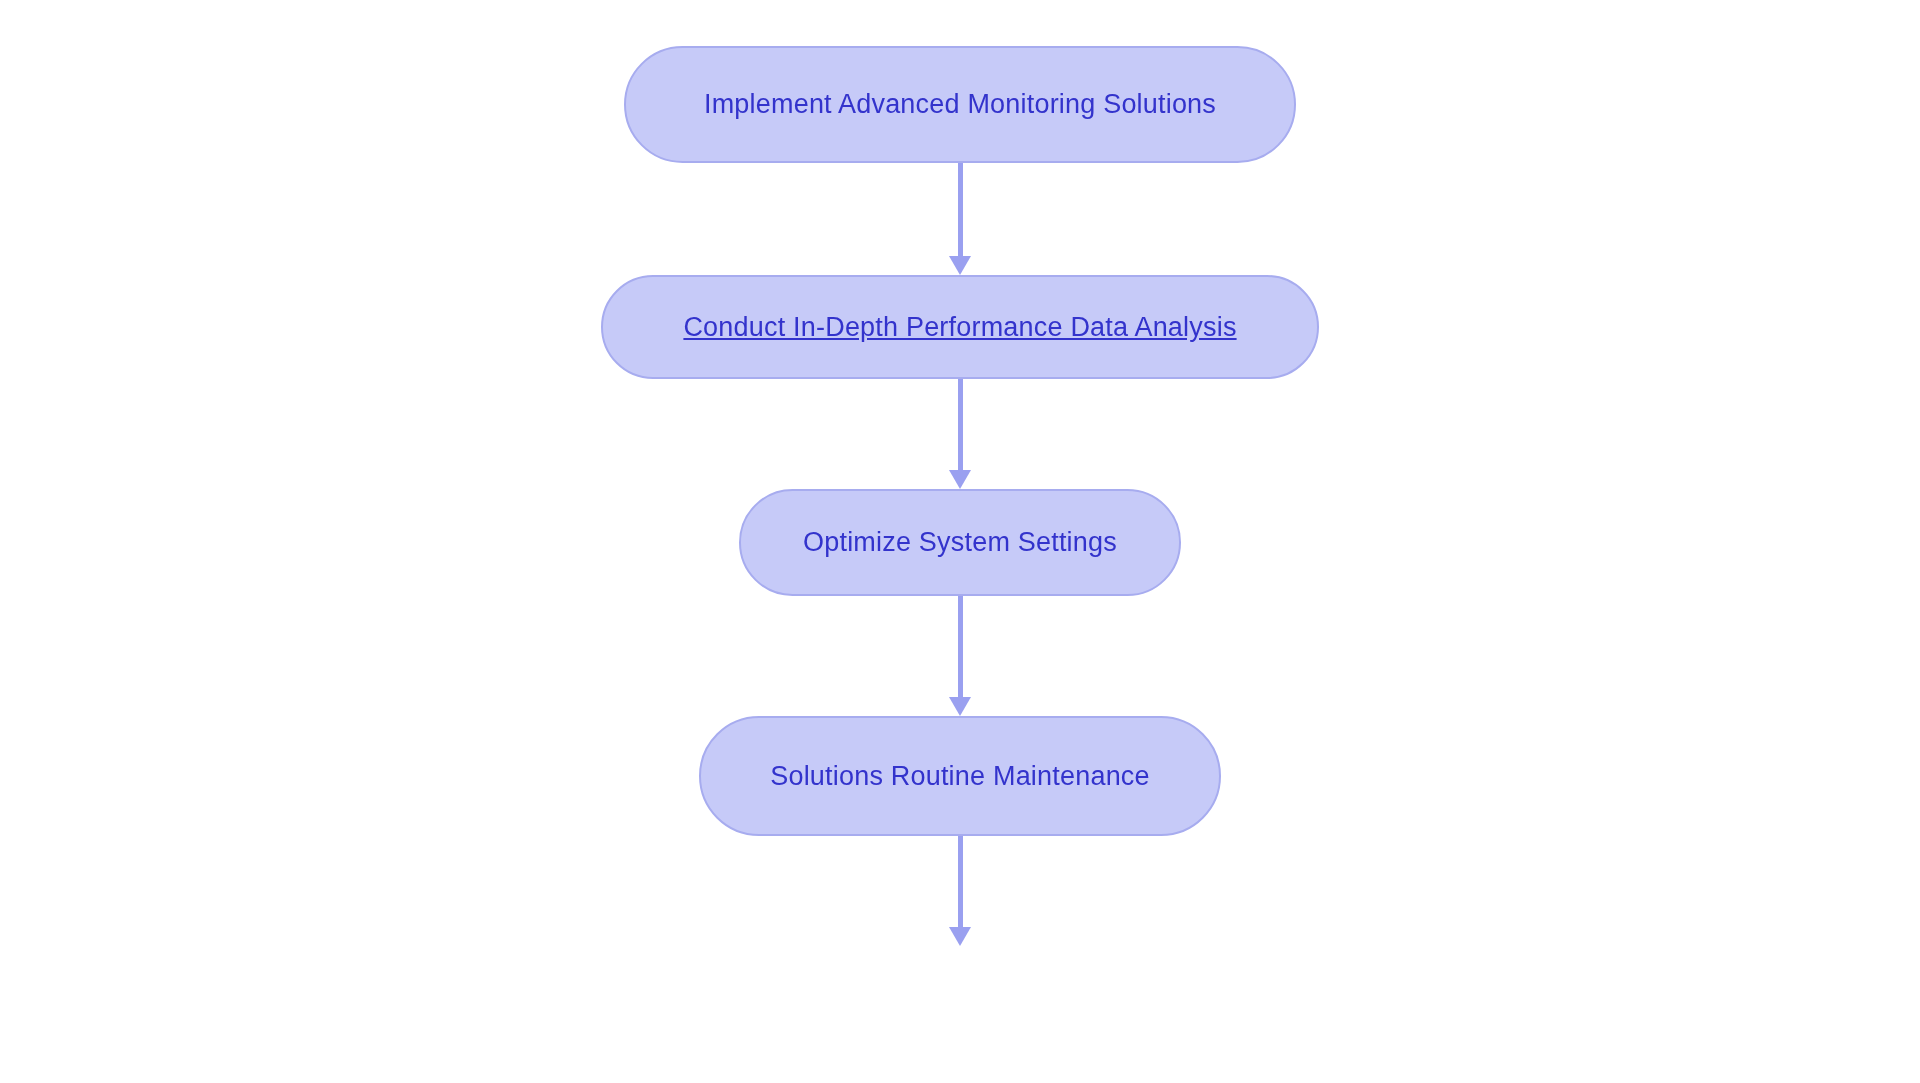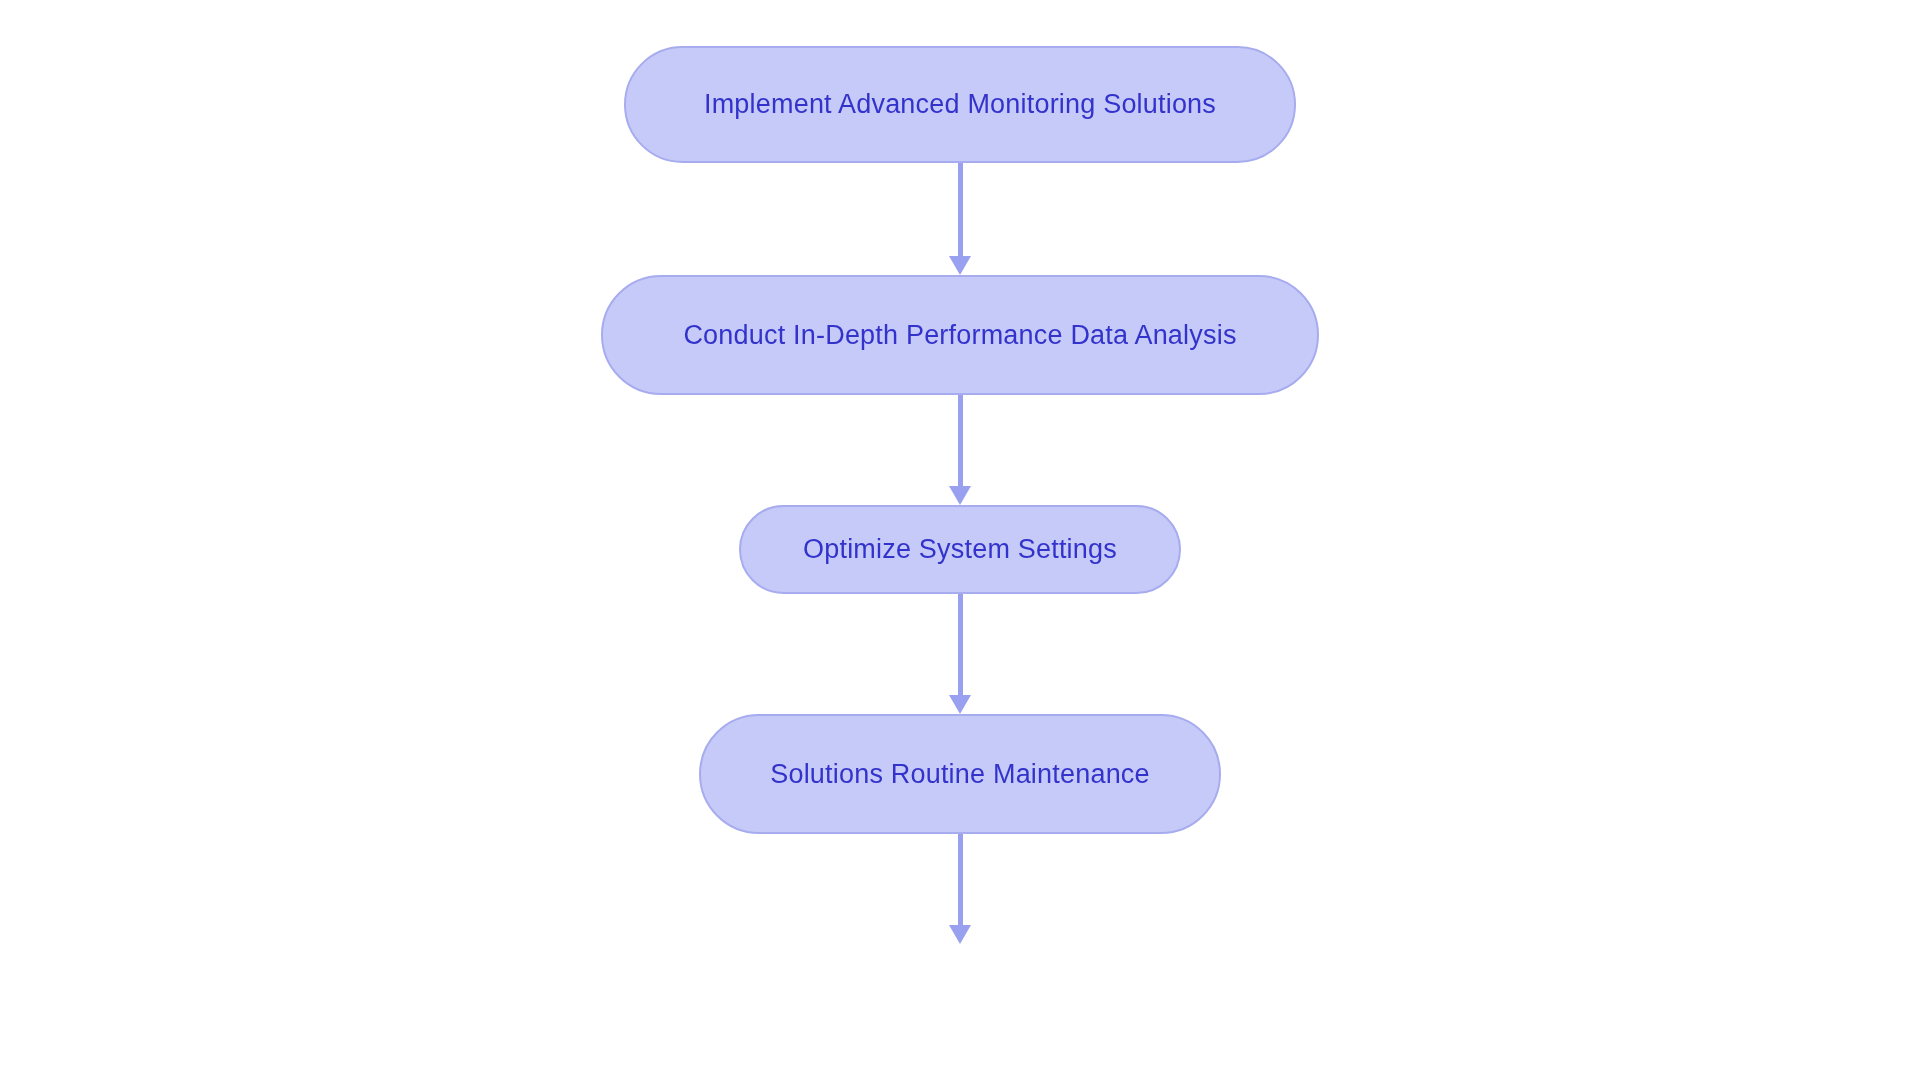--- a/index.html
+++ b/index.html
@@ -65,22 +65,22 @@
     width: 0;
     height: 0;
     border-left: 11px solid transparent;
     border-right: 11px solid transparent;
     border-top: 19px solid #9aa0f0;
     flex: 0 0 auto;
   }
 
   
   .n0 { width: 672px; height: 117px; margin-top: 16px; }
-  .n1 { width: 718px; height: 120px; }
-  .n2 { width: 442px; height: 89px; }
+  .n1 { width: 718px; height: 104px; text-decoration: underline; }
+  .n2 { width: 442px; height: 107px; }
   .n3 { width: 522px; height: 120px; }
   .n4 { width: 658px; height: 125px; }
 
   .c0 { height: 112px; }
   .c1 { height: 110px; }
   .c2 { height: 120px; }
   .c3 { height: 110px; }
 </style>
 </head>
 <body>

